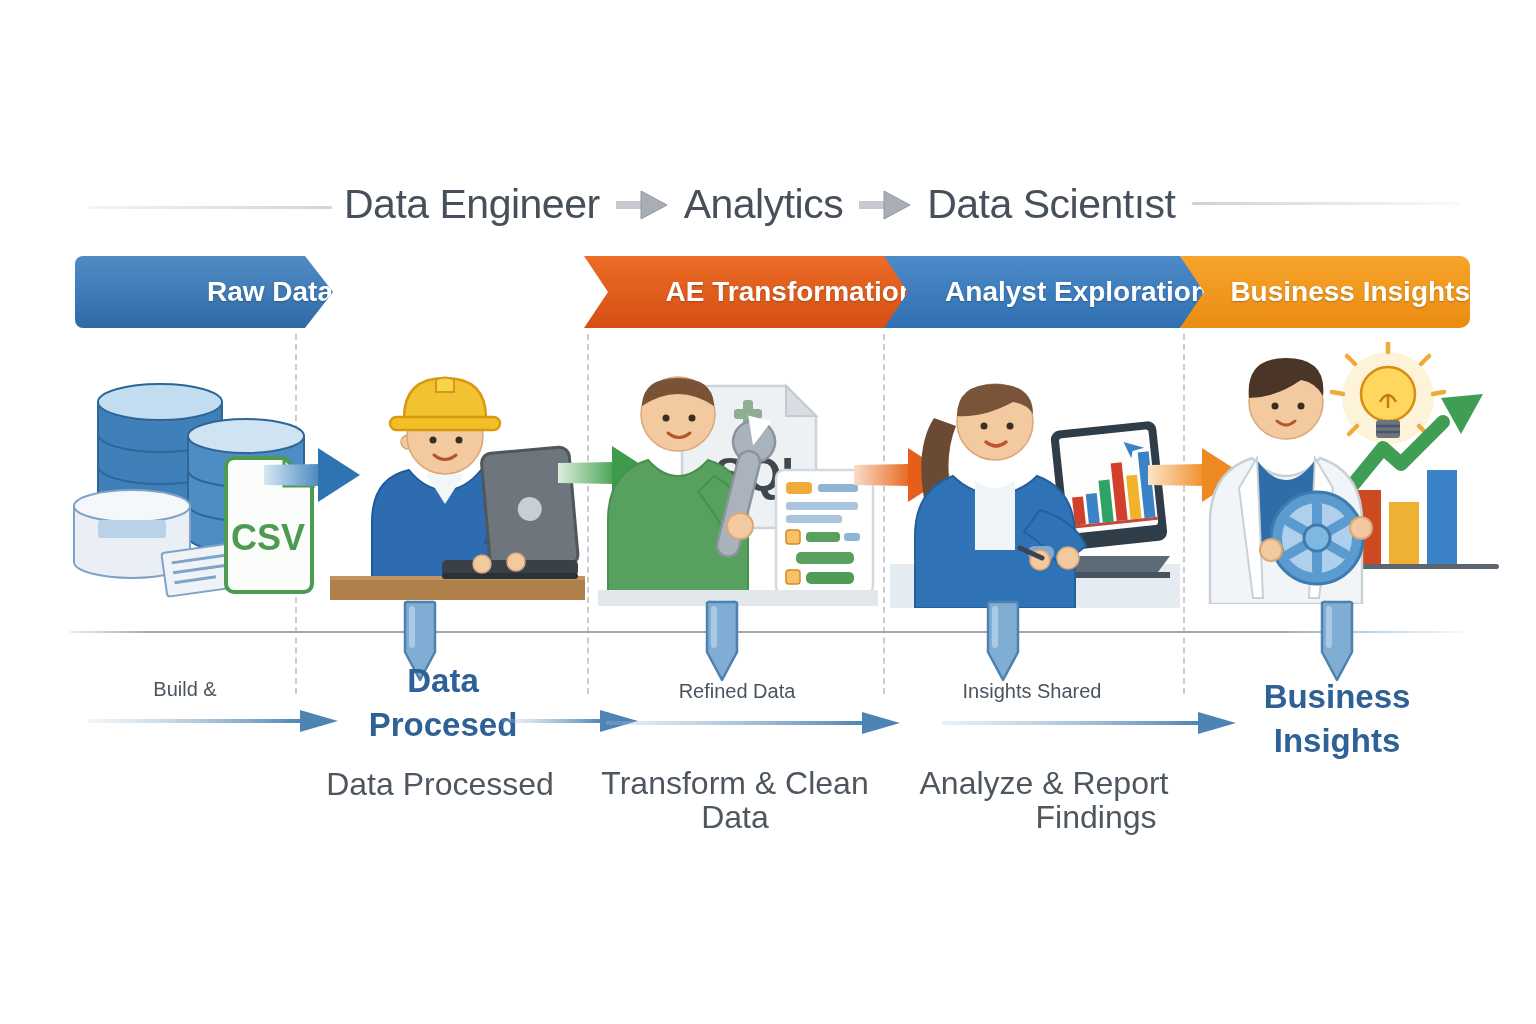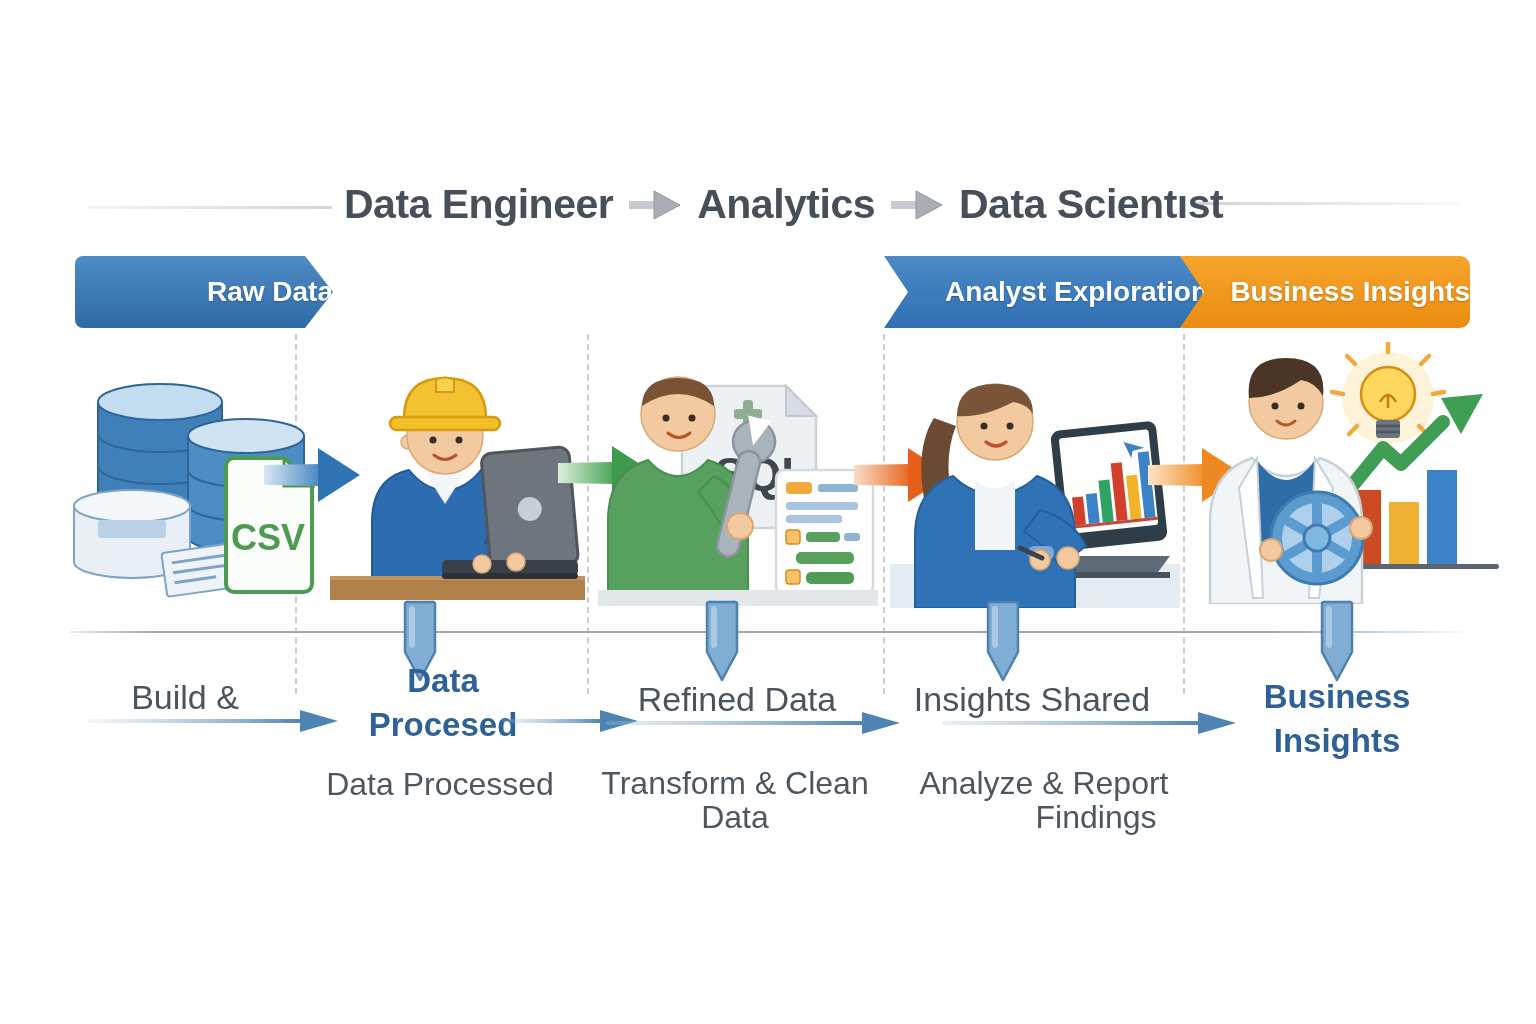--- a/index.html
+++ b/index.html
@@ -2,21 +2,21 @@
 <html><head>
 <meta charset="utf-8">
 <style>
   html,body{margin:0;padding:0;background:#ffffff;}
   .canvas{position:relative;width:1536px;height:1024px;background:#ffffff;overflow:hidden;
           font-family:"Liberation Sans","DejaVu Sans",sans-serif;}
   .abs{position:absolute;}
 
   
   .title-row{position:absolute;left:344px;top:181px;display:flex;align-items:center;gap:14px;}
-  .role{font-size:41px;font-weight:bold;color:#47505a;letter-spacing:-0.5px;white-space:nowrap;}
+  .role{font-size:41px;font-weight:normal;color:#47505a;letter-spacing:-0.5px;white-space:nowrap;}
   .hline{position:absolute;height:3px;border-radius:2px;}
   .hline.left{left:88px;top:206px;width:244px;background:linear-gradient(90deg,#f3f4f4,#d2d4d6);}
   .hline.right{left:1192px;top:202px;width:268px;background:linear-gradient(90deg,#cfd2d4,#fafafa);}
 
   
   .stage{position:absolute;top:256px;height:72px;display:flex;align-items:center;justify-content:flex-end;
          color:#fff;font-weight:bold;font-size:28px;text-shadow:0 1px 2px rgba(0,0,0,0.25);white-space:nowrap;}
   .s1{left:75px;width:258px;background:linear-gradient(180deg,#4f8cc6,#2f6aa6);border-radius:8px 0 0 8px;
       clip-path:polygon(0 0,calc(100% - 28px) 0,100% 50%,calc(100% - 28px) 100%,0 100%);}
   .s2{left:316px;width:288px;background:linear-gradient(180deg,#4aa555,#318a3e);
@@ -29,21 +29,21 @@
       clip-path:polygon(0 0,100% 0,100% 100%,0 100%,24px 50%);padding-left:18px;}
 
   
   .vdash{position:absolute;top:334px;height:360px;width:0;border-left:2px dashed #c9cdd1;}
 
   
   .baseline{position:absolute;left:70px;top:631px;width:1392px;height:2px;
             background:linear-gradient(90deg,#ececed,#a2a7ab 6%,#a2a7ab 86%,#bcd2e4 93%,#f4f8fb);}
 
   
-  .flabel{position:absolute;transform:translateX(-50%);color:#4a545e;font-size:34px;white-space:nowrap;}
+  .flabel{position:absolute;transform:translateX(-50%);color:#4a545e;font-size:20px;white-space:nowrap;}
   .fsub{font-size:32px;color:#4e5760;}
   .femph{color:#2e6195;font-weight:bold;font-size:33px;}
 </style>
 </head>
 <body>
 
 <div class="canvas">
 
   <div class="hline left"></div>
   <div class="hline right"></div>
@@ -57,20 +57,23 @@
     <svg width="56" height="36" viewBox="0 0 56 36">
       <polygon points="2,14 30,14 30,22 2,22" fill="#c6cace"></polygon>
       <polygon points="27,4 53,18 27,32" fill="#a8aeb4" stroke="#9298a0" stroke-width="1"></polygon>
     </svg>
     <span class="role">Data Scientıst</span>
   </div>
 
   <div class="stage s1">
     <span>Raw Data</span>
   </div>
+  <div class="stage s3">
+    <span>AE Transformation</span>
+  </div>
   <div class="stage s4">
     <span>Analyst Exploration</span>
   </div>
   <div class="stage s5">
     <span>Business Insights</span>
   </div>
 
   <div class="vdash" style="left:295px"></div>
   <div class="vdash" style="left:587px"></div>
   <div class="vdash" style="left:883px"></div>

